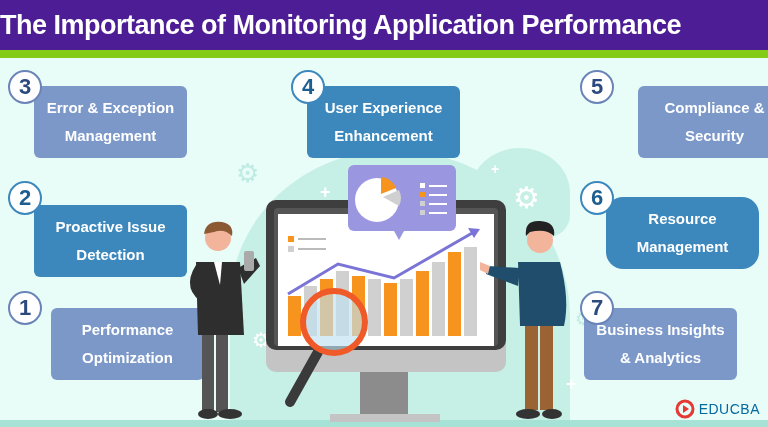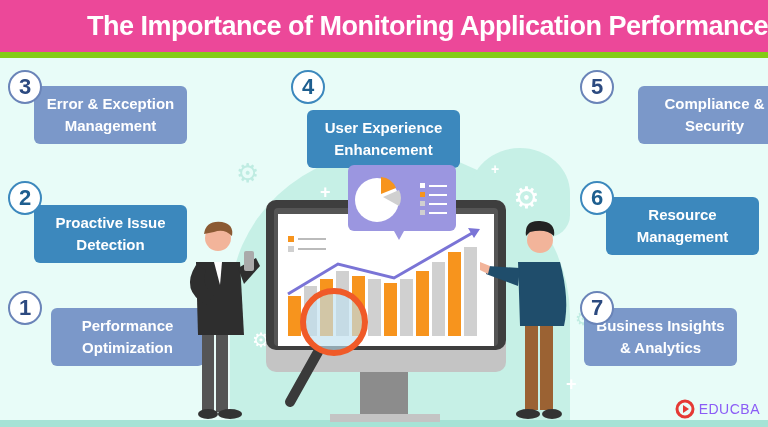--- a/index.html
+++ b/index.html
@@ -1,34 +1,34 @@
 <!DOCTYPE html>
 <html><head>
 <meta charset="utf-8">
 <style>
   * { box-sizing: border-box; margin: 0; padding: 0; }
   html, body { width: 768px; height: 427px; overflow: hidden; }
   body { background: #e8fcf8; font-family: "Liberation Sans", sans-serif; position: relative; }
-  .header { position: absolute; left: 0; top: 0; width: 768px; height: 58px; background: #ec4899;
-    display: flex; align-items: center; justify-content: flex-end; border-bottom: 6px solid #84cc16; }
+  .header { position: absolute; left: 0; top: 0; width: 768px; height: 58px; background: #4c1d95;
+    display: flex; align-items: center; justify-content: flex-start; border-bottom: 8px solid #84cc16; }
   .header h1 { color: #fff; font-size: 27px; font-weight: bold; letter-spacing: -0.5px; }
   .blob { position: absolute; background: #c6f0e6; border-radius: 50%; }
-  .card { position: absolute; width: 153px; height: 58px; border-radius: 6px; color: #fff;
-    font-weight: bold; font-size: 15px; line-height: 22px; text-align: center;
+  .card { position: absolute; width: 153px; height: 72px; border-radius: 6px; color: #fff;
+    font-weight: bold; font-size: 15px; line-height: 28px; text-align: center;
     display: flex; align-items: center; justify-content: center; padding: 0 6px; }
   .card.purple { background: #7b98c9; }
   .card.blue { background: #3c88bd; }
   .badge { position: absolute; width: 34px; height: 34px; border-radius: 50%; background: #fff;
     border: 2px solid #6a84b8; color: #2c4a80; font-weight: bold; font-size: 22px;
     display: flex; align-items: center; justify-content: center; }
   .badge.b { border-color: #3c88bd; color: #1e5e8f; }
   .gear { position: absolute; color: #fff; font-size: 30px; line-height: 1; }
   .plus { position: absolute; color: #fff; font-weight: bold; font-size: 18px; line-height: 1; }
   .logo { position: absolute; right: 8px; bottom: 8px; display: flex; align-items: center; gap: 4px; }
-  .logo span { font-size: 14px; color: #8b5cf6; letter-spacing: 0.5px; }
+  .logo span { font-size: 14px; color: #0369a1; letter-spacing: 0.5px; }
 </style>
 </head>
 <body>
 
 <div class="header">
   <h1>The Importance of Monitoring Application Performance</h1>
 </div>
 
 <div class="blob" style="left:230px;top:150px;width:340px;height:320px;border-radius:48% 52% 0 0;"></div>
 <div class="blob" style="left:470px;top:148px;width:100px;height:90px;border-radius:60% 60% 30% 50%;"></div>
@@ -43,26 +43,26 @@
 <div class="plus" style="left:566px;top:375px;">+</div>
 <div class="plus" style="left:184px;top:355px;font-size:13px;">+</div>
 
 <div class="card purple" style="left:34px;top:86px;">Error &amp;  Exception Management</div>
 <div class="badge" style="left:8px;top:70px;">3</div>
 <div class="card blue" style="left:34px;top:205px;">Proactive Issue Detection</div>
 <div class="badge b" style="left:8px;top:181px;">2</div>
 <div class="card purple" style="left:34px;top:308px;margin-left:17px;">Performance Optimization</div>
 <div class="badge" style="left:8px;top:291px;">1</div>
 
-<div class="card blue" style="left:307px;top:86px;margin-top:24px;">User Experience Enhancement</div>
+<div class="card blue" style="left:307px;top:86px;">User Experience Enhancement</div>
 <div class="badge b" style="left:291px;top:70px;">4</div>
 
 <div class="card purple" style="left:638px;top:86px;">Compliance &amp; Security</div>
 <div class="badge" style="left:580px;top:70px;">5</div>
-<div class="card blue" style="left:606px;top:197px;">Resource Management</div>
+<div class="card blue" style="left:606px;top:197px;border-radius:17px;">Resource Management</div>
 <div class="badge b" style="left:580px;top:181px;">6</div>
 <div class="card purple" style="left:584px;top:308px;">Business Insights &amp; Analytics</div>
 <div class="badge" style="left:580px;top:291px;">7</div>
 
 <svg style="position:absolute;left:0;top:0;" width="768" height="427" viewBox="0 0 768 427">
 
   <rect x="360" y="368" width="48" height="48" fill="#8c8c8c"></rect>
   <rect x="330" y="414" width="110" height="8" fill="#c4c4c4"></rect>
 
   <rect x="266" y="200" width="240" height="172" rx="10" fill="#c4c4c4"></rect>

